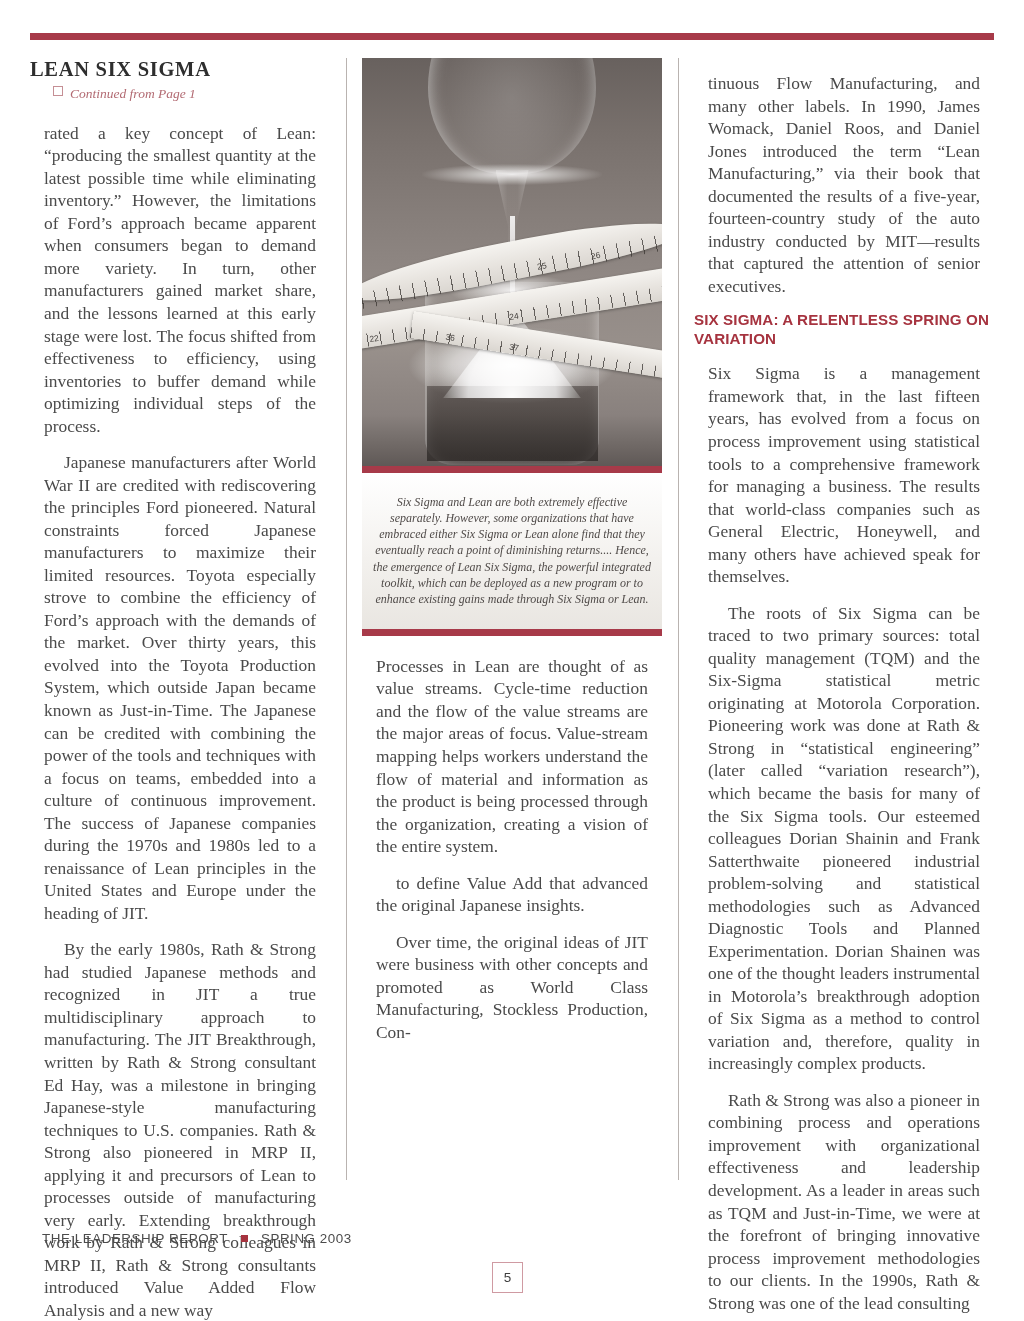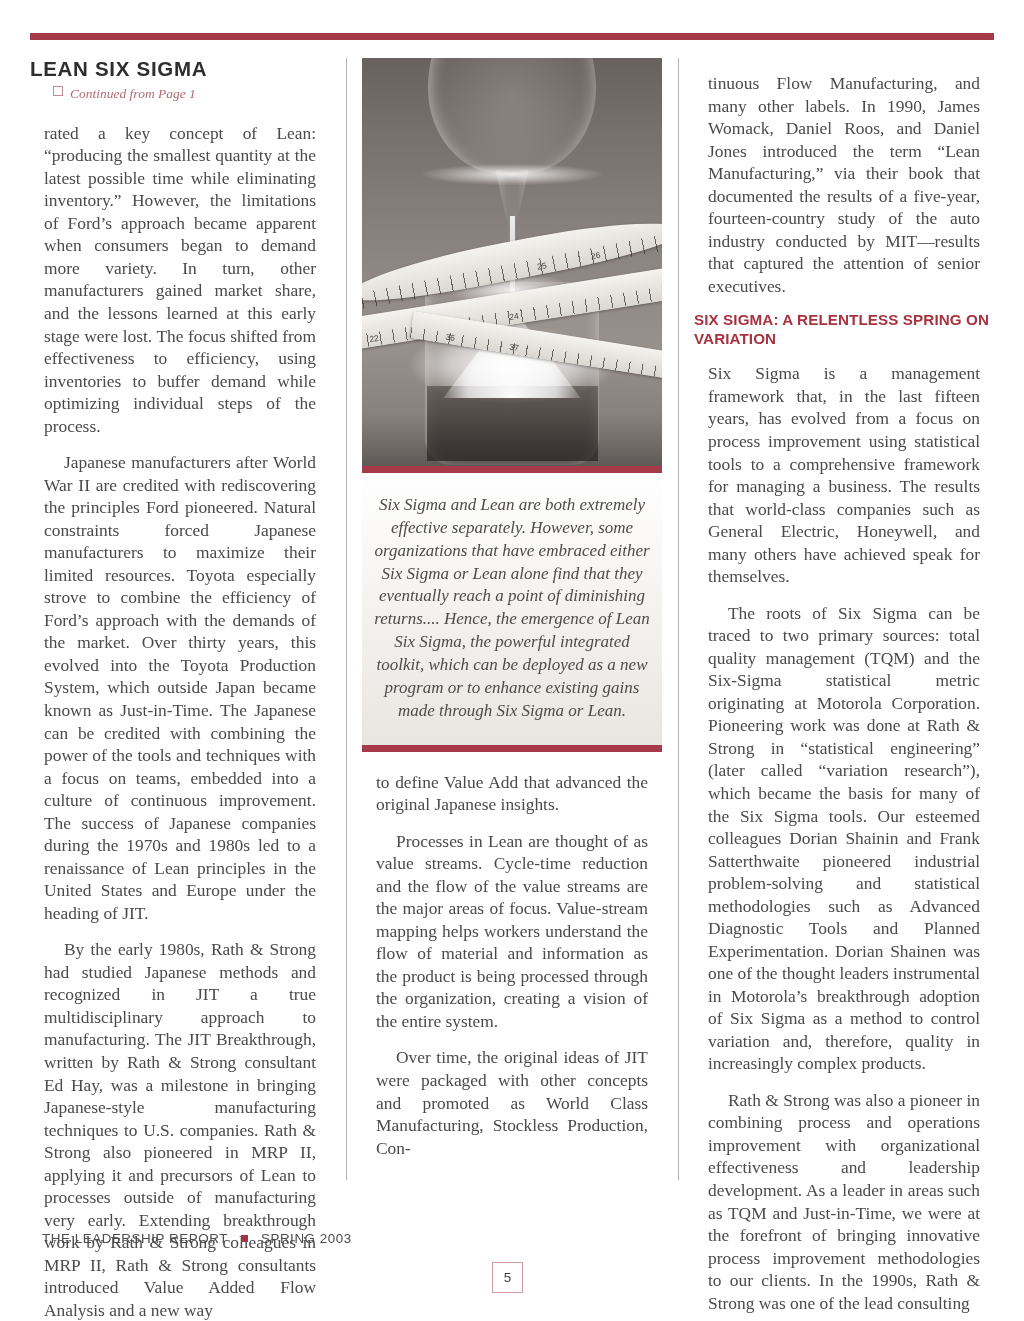--- a/index.html
+++ b/index.html
@@ -57,21 +57,21 @@
     position: absolute;
     left: 16px;
     top: 0;
     bottom: 0;
     width: 1px;
     background: #b9b3b0;
   }
 
   
   .kicker {
-    font-family: Liberation Sans, sans-serif;
+    font-family: Liberation Serif, serif;
     font-weight: bold;
     font-size: 20.5px;
     letter-spacing: 0.7px;
     color: #2e2e2e;
     margin: 0 0 5px 0;
     line-height: 1.1;
   }
   .continued-from {
     font-family: "Liberation Serif", "DejaVu Serif", serif;
     font-style: italic;
@@ -256,21 +256,21 @@
 
   
   .pullquote {
     width: 300px;
     box-sizing: border-box;
     padding: 21px 10px 22px 10px;
     background: linear-gradient(180deg, #ffffff 0%, #f3f1ee 55%, #e9e6e1 100%);
     border-bottom: 7px solid #a73a49;
     text-align: center;
     font-style: italic;
-    font-size: 17px;
+    font-size: 12px;
     line-height: 1.345;
     color: #4f4a48;
   }
 
   
   .mid-lower { margin-top: 19px; }
 
   
   .continued-note {
     margin-top: 6px;
@@ -381,23 +381,23 @@
             <span class="tape-num" style="left:12%">36</span>
             <span class="tape-num" style="left:34%">37</span>
           </div>
         </div>
         <div class="photo-rule"></div>
       </div>
 
       <div class="pullquote">Six Sigma and Lean are both extremely effective separately. However, some organizations that have embraced either Six Sigma or Lean alone find that they eventually reach a point of diminishing returns.... Hence, the emergence of Lean Six Sigma, the powerful integrated toolkit, which can be deployed as a new program or to enhance existing gains made through Six Sigma or Lean.</div>
 
       <div class="mid-lower">
+        <p class="body">Processes in Lean are thought of as value streams. Cycle-time reduction and the flow of the value streams are the major areas of focus. Value-stream mapping helps workers understand the flow of material and information as the product is being processed through the organization, creating a vision of the entire system.</p>
         <p class="body noindent">to define Value Add that advanced the original Japanese insights.</p>
-        <p class="body">Processes in Lean are thought of as value streams. Cycle-time reduction and the flow of the value streams are the major areas of focus. Value-stream mapping helps workers understand the flow of material and information as the product is being processed through the organization, creating a vision of the entire system.</p>
-        <p class="body">Over time, the original ideas of JIT were packaged with other concepts and promoted as World Class Manufacturing, Stockless Production, Con-</p>
+        <p class="body">Over time, the original ideas of JIT were business with other concepts and promoted as World Class Manufacturing, Stockless Production, Con-</p>
       </div>
     </div>
 
     <div class="col-gap">
         <div class="rule"></div>
       </div>
 
     <div class="col">
       <p class="body noindent">tinuous Flow Manufacturing, and many other labels. In 1990, James Womack, Daniel Roos, and Daniel Jones introduced the term “Lean Manufacturing,” via their book that documented the results of a five-year, fourteen-country study of the auto industry conducted by MIT—results that captured the attention of senior executives.</p>
 

